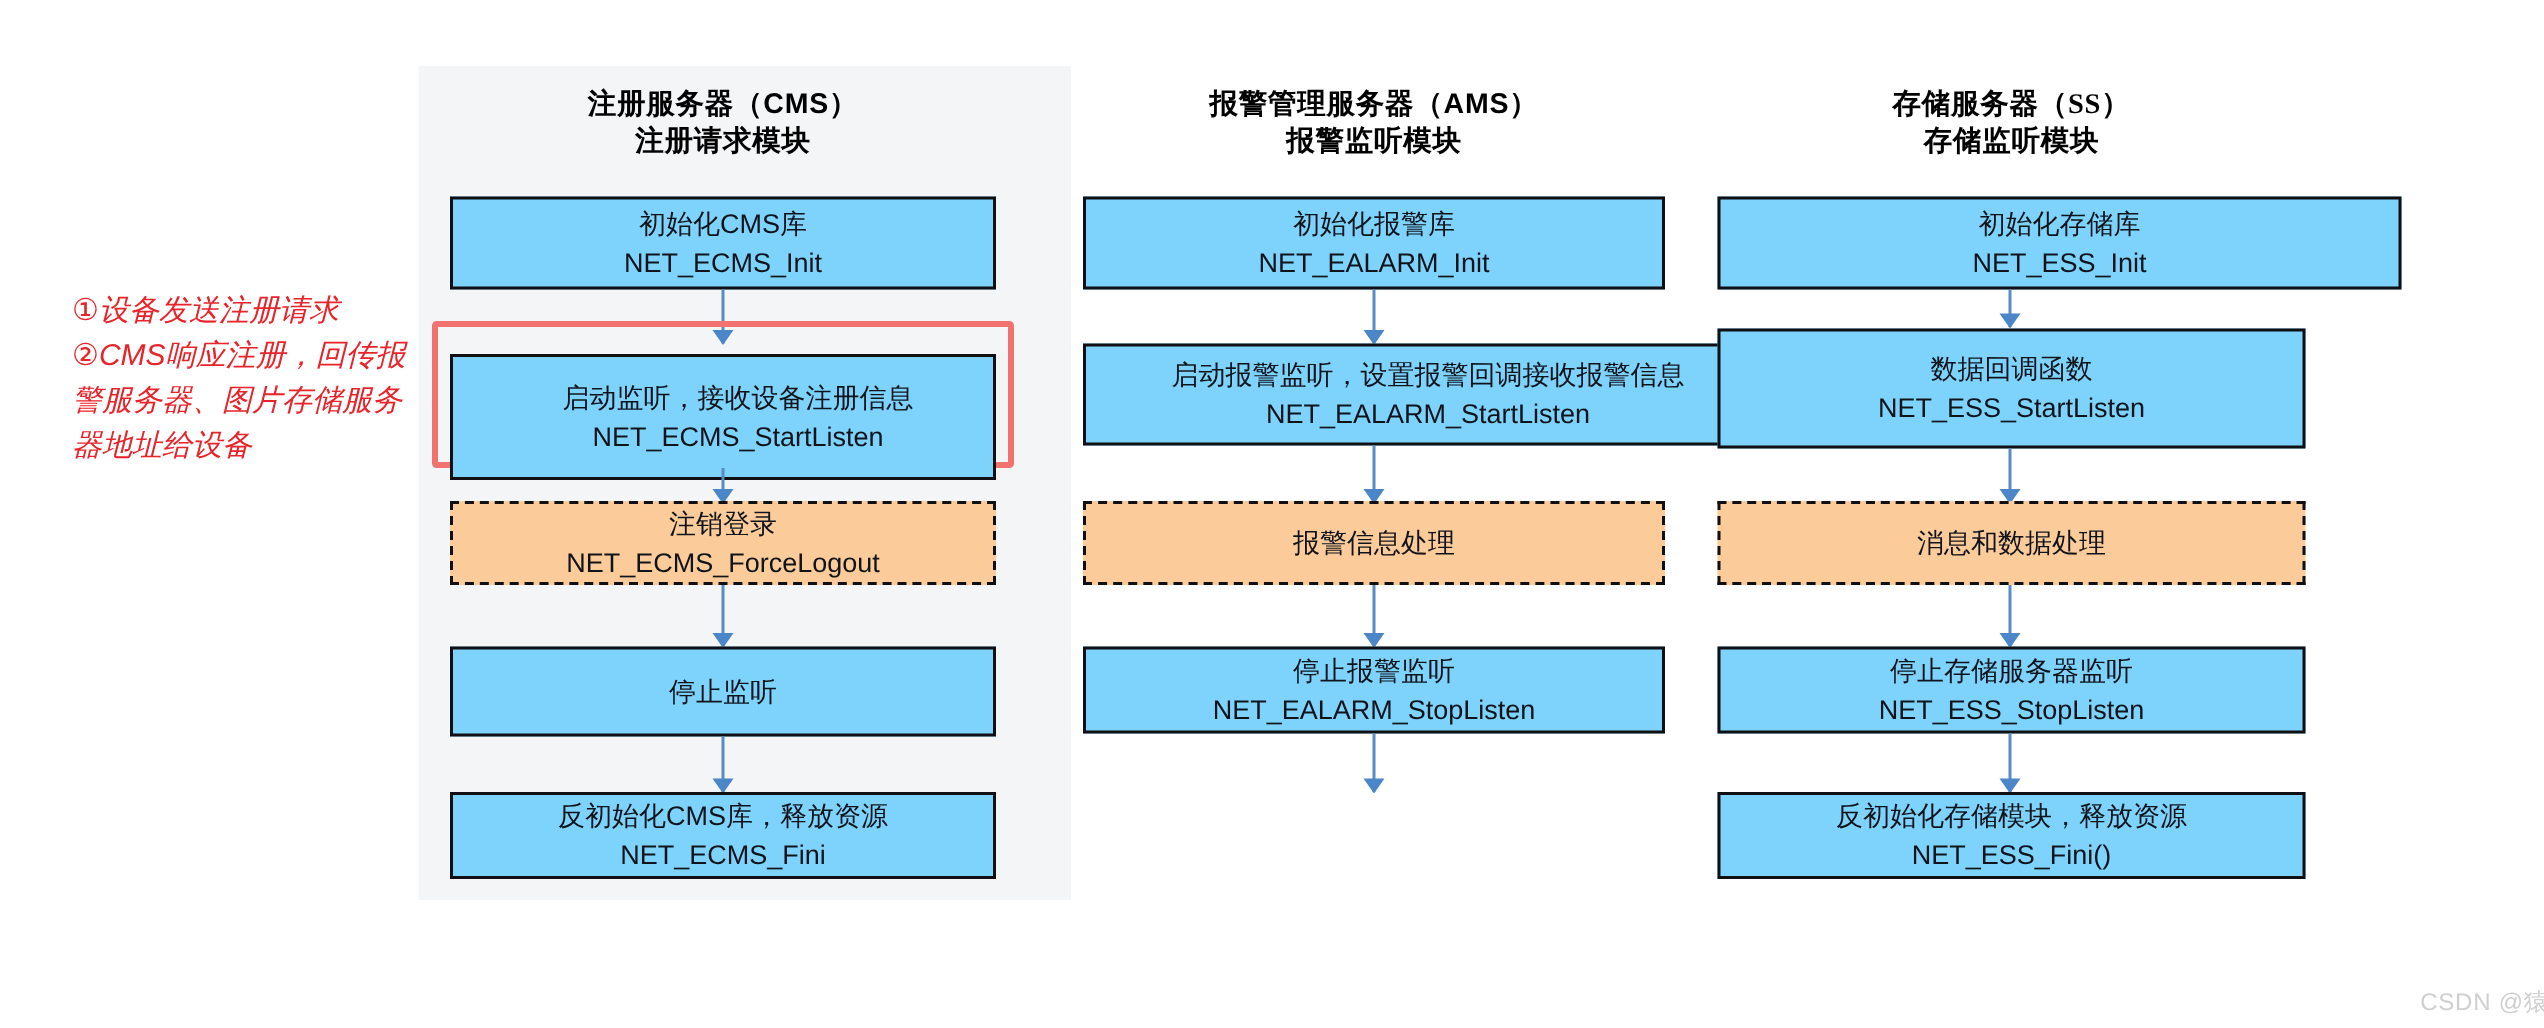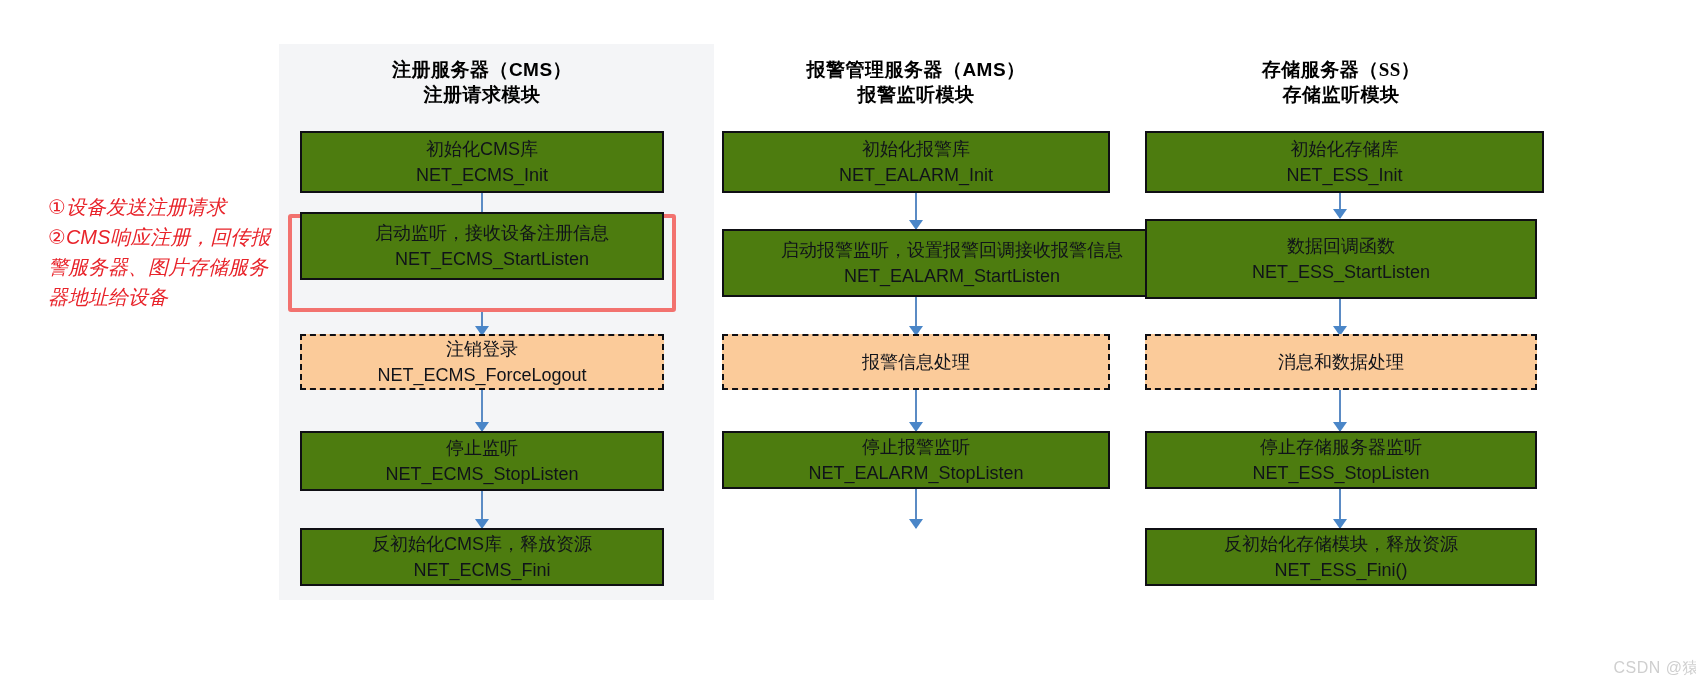--- a/index.html
+++ b/index.html
@@ -29,21 +29,21 @@
     line-height:25px;
     letter-spacing:0.5px;
     padding-top:13px;
   }
   .col-title .l2{display:block;}
 
   
   .node{
     position:absolute;
     box-sizing:border-box;
-    background:#4d7c0f;
+    background:#7dd3fc;
     border:2px solid #0f0f14;
     color:#10131a;
     font-size:18px;
     line-height:26px;
     text-align:center;
     display:flex;
     flex-direction:column;
     align-items:center;
     justify-content:center;
   }
@@ -115,35 +115,34 @@
     </div>
   </div>
 
   <div class="node" style="left:256px;top:131px;width:364px;height:62px;">
     <span class="line">初始化CMS库</span>
     <span class="line">NET_ECMS_Init</span>
   </div>
   <div class="arrow" style="left:437px;top:193px;height:36px;"></div>
 
   <div class="highlight" style="left:244px;top:214px;width:388px;height:98px;"></div>
-  <div class="node" style="left:256px;top:212px;width:364px;height:68px;padding-left:20px;">
+  <div class="node" style="left:256px;top:236px;width:364px;height:84px;padding-left:20px;">
     <span class="line">启动监听，接收设备注册信息</span>
     <span class="line">NET_ECMS_StartListen</span>
   </div>
   <div class="arrow" style="left:437px;top:312px;height:23px;"></div>
 
   <div class="node dashed" style="left:256px;top:334px;width:364px;height:56px;">
     <span class="line">注销登录</span>
     <span class="line">NET_ECMS_ForceLogout</span>
   </div>
   <div class="arrow" style="left:437px;top:390px;height:41px;"></div>
 
   <div class="node" style="left:256px;top:431px;width:364px;height:60px;">
     <span class="line">停止监听</span>
-    <span class="line">NET_ECMS_StopListen</span>
   </div>
   <div class="arrow" style="left:437px;top:491px;height:37px;"></div>
 
   <div class="node" style="left:256px;top:528px;width:364px;height:58px;">
     <span class="line">反初始化CMS库，释放资源</span>
     <span class="line">NET_ECMS_Fini</span>
   </div>
 
   <div class="col" style="left:678px;width:388px;">
     <div class="col-title">
@@ -176,21 +175,21 @@
   <div class="arrow" style="left:871px;top:489px;height:39px;"></div>
 
 
   <div class="col" style="left:1101px;width:392px;font-family:Liberation Serif, serif;">
     <div class="col-title">
       <span class="l1">存储服务器（SS）</span>
       <span class="l2">存储监听模块</span>
     </div>
   </div>
 
-  <div class="node" style="left:1101px;top:131px;width:399px;height:62px;">
+  <div class="node" style="left:1101px;top:131px;width:456px;height:62px;">
     <span class="line">初始化存储库</span>
     <span class="line">NET_ESS_Init</span>
   </div>
   <div class="arrow" style="left:1295px;top:193px;height:25px;"></div>
 
   <div class="node" style="left:1101px;top:219px;width:392px;height:80px;">
     <span class="line">数据回调函数</span>
     <span class="line">NET_ESS_StartListen</span>
   </div>
   <div class="arrow" style="left:1295px;top:299px;height:36px;"></div>

